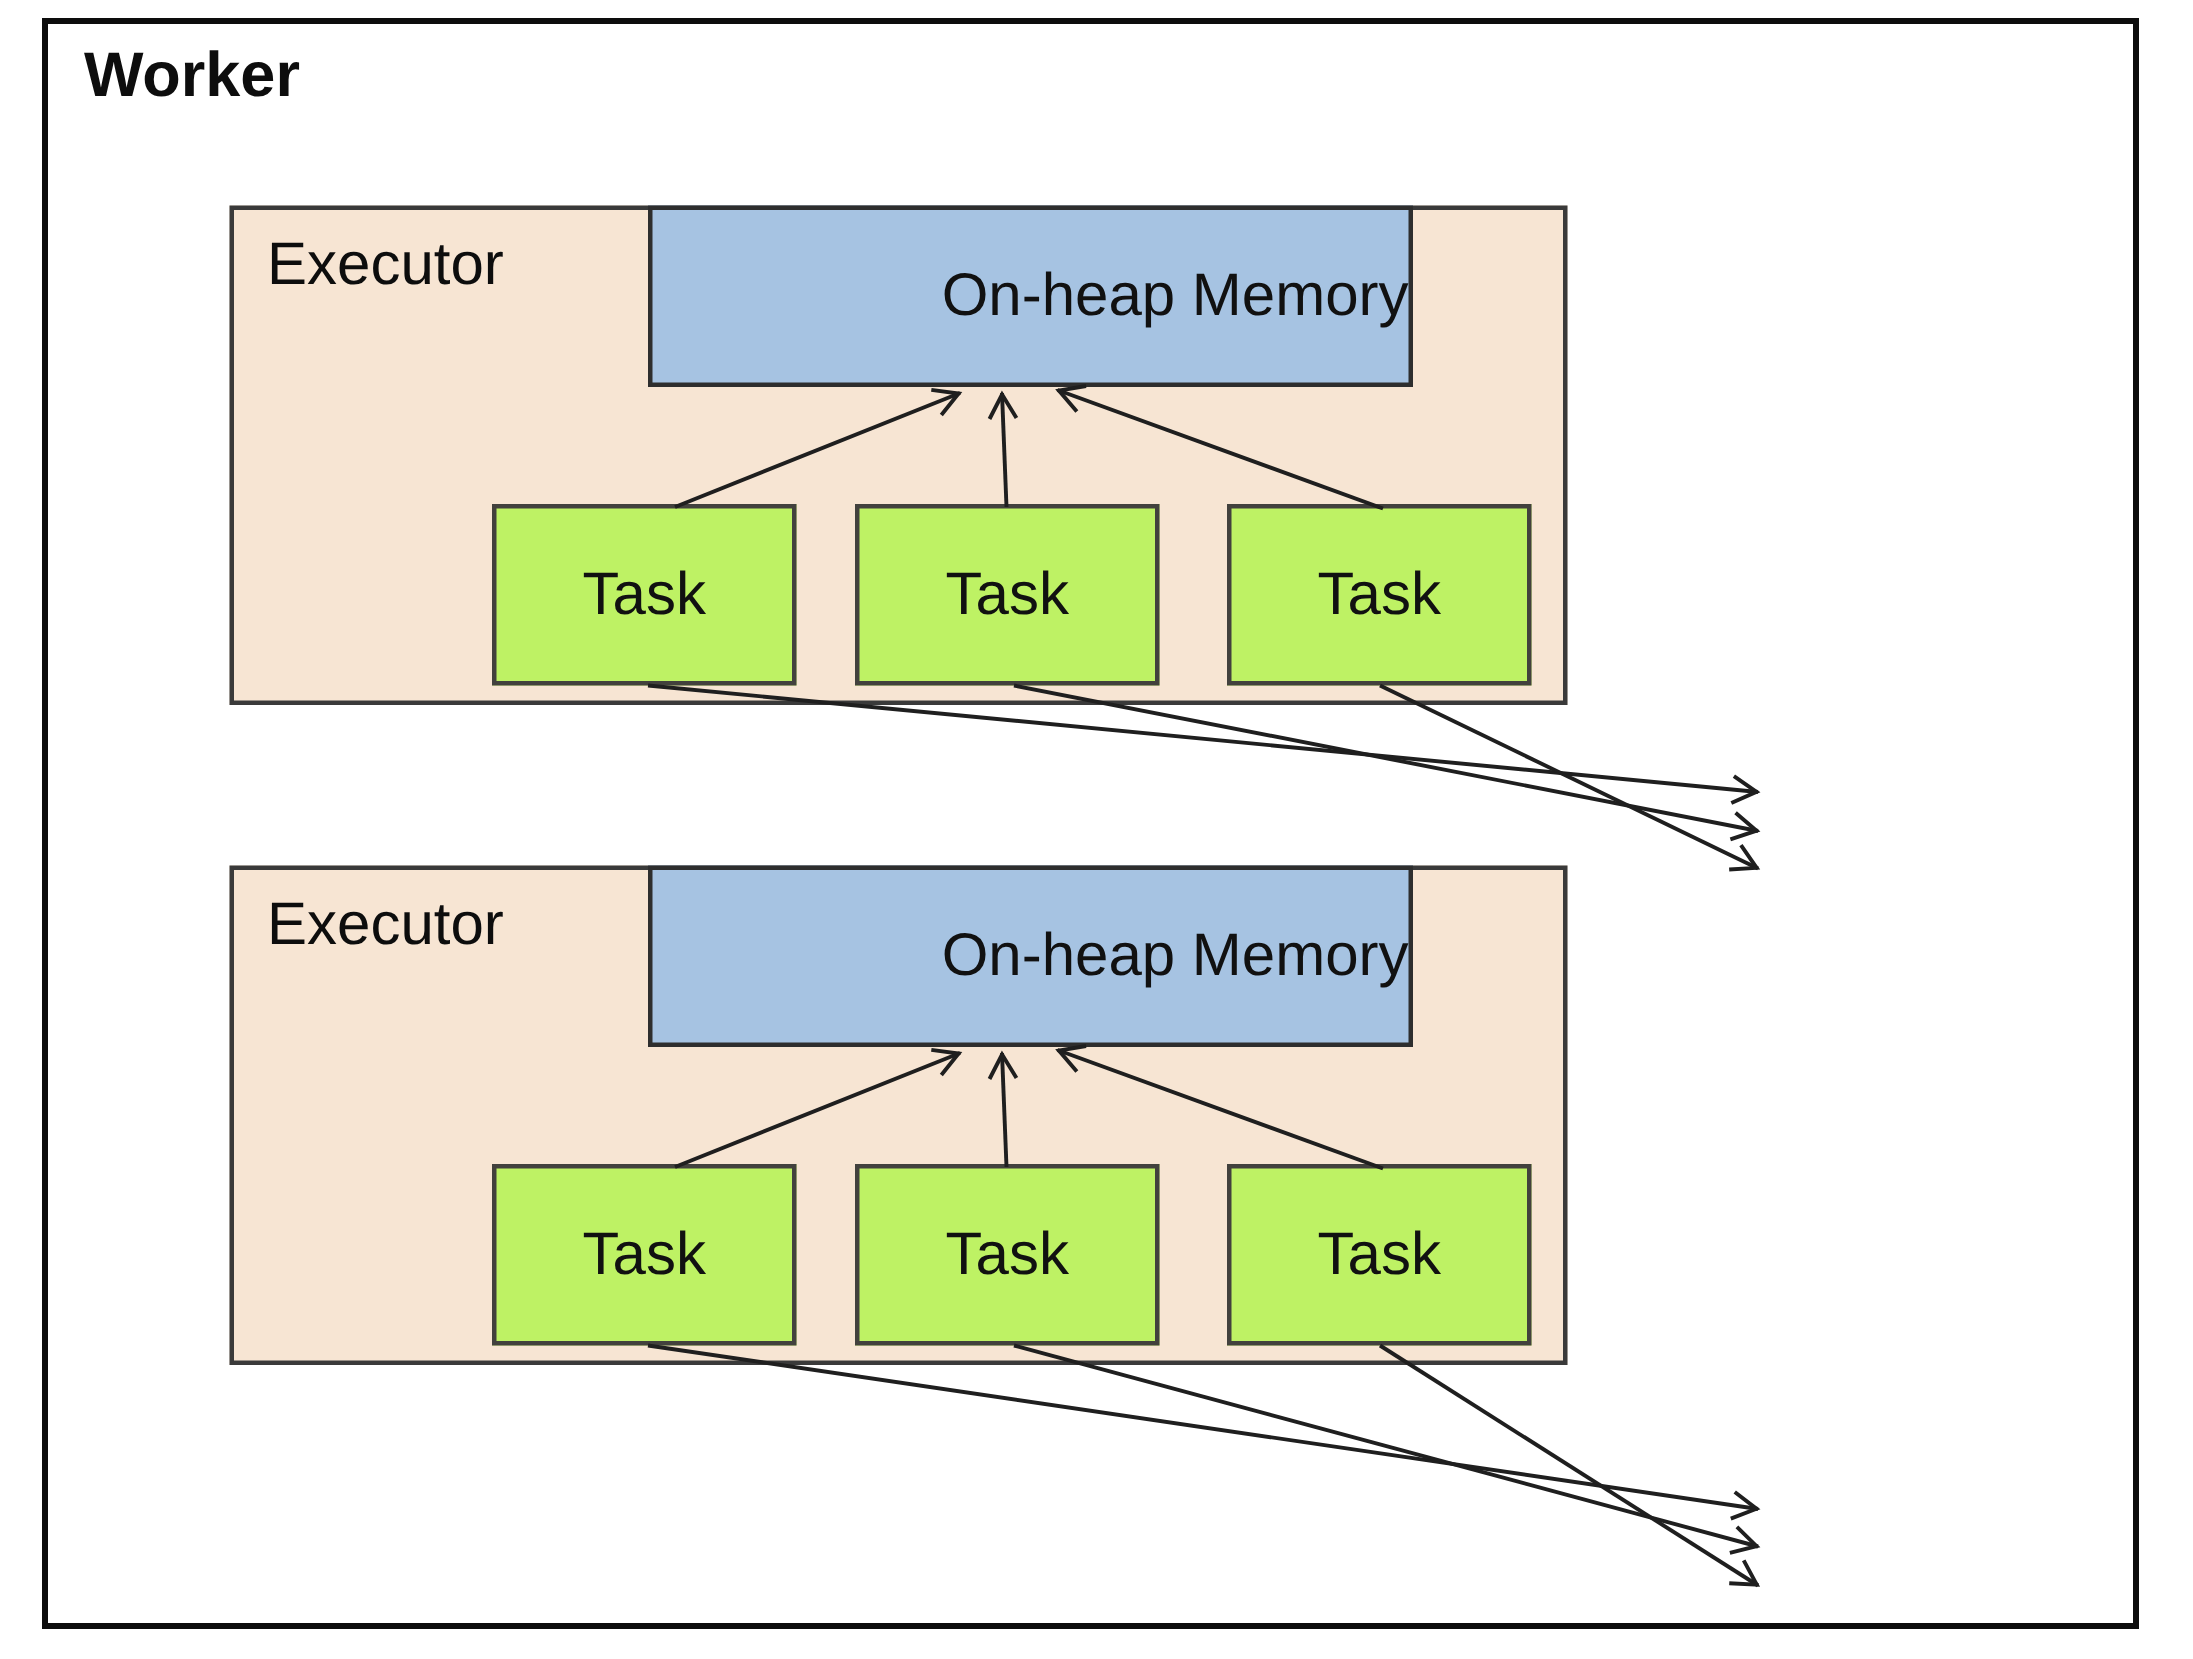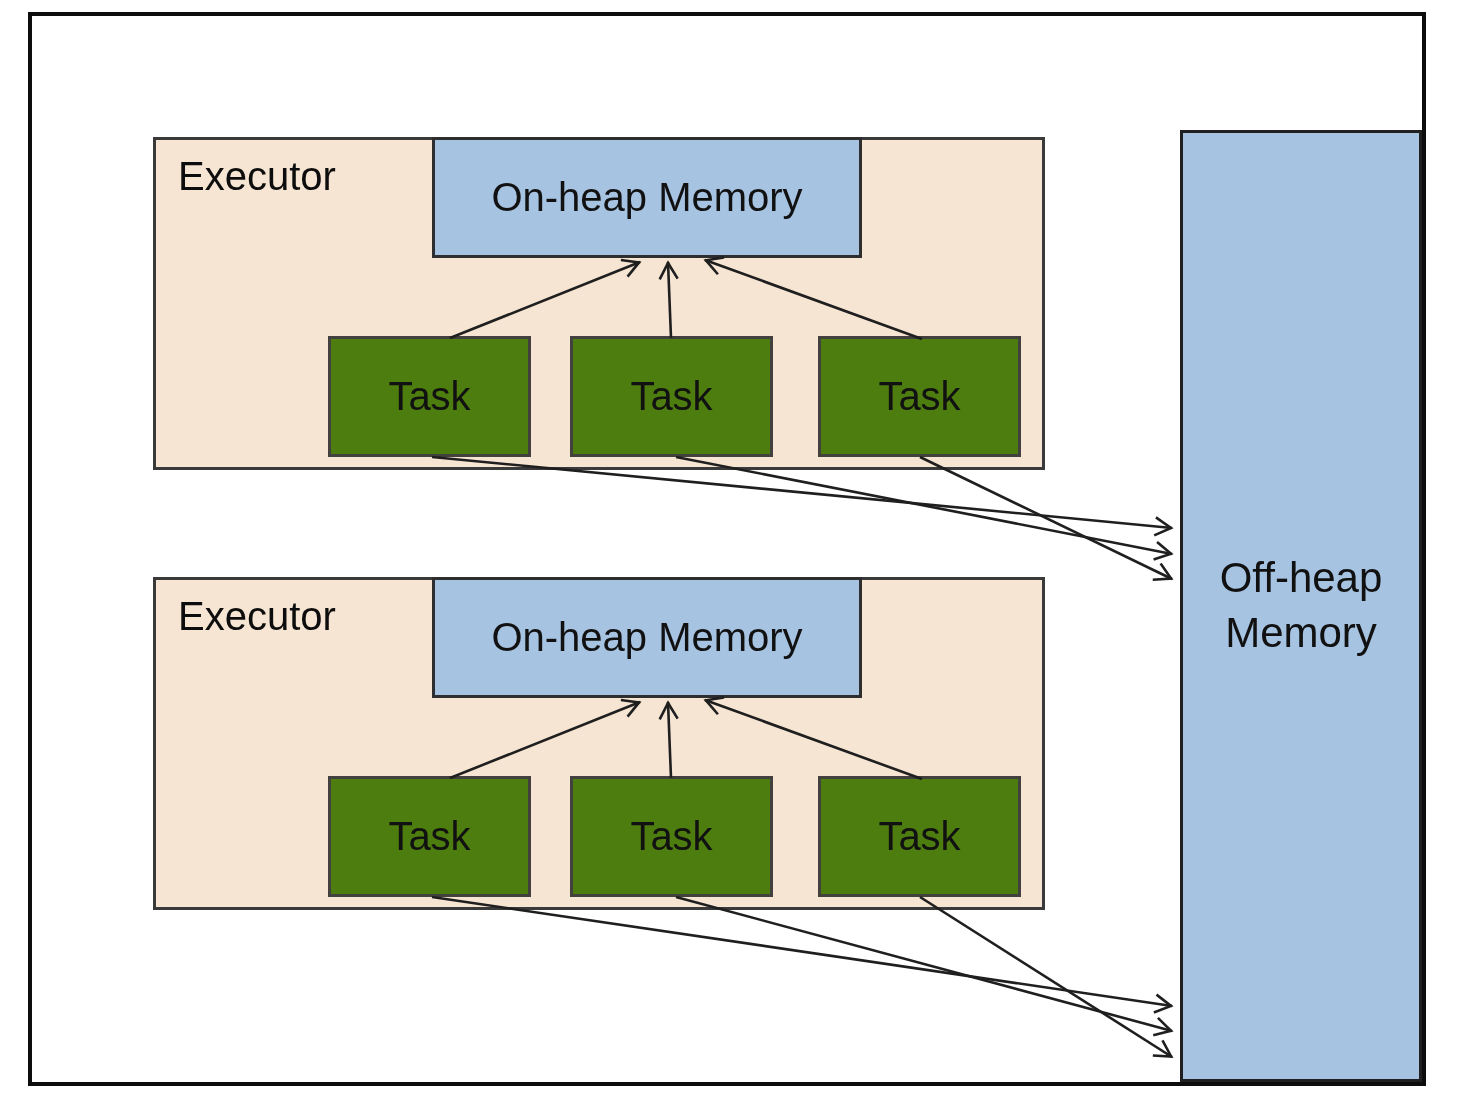--- a/index.html
+++ b/index.html
@@ -48,37 +48,37 @@
   .executor-label {
     position: absolute;
     left: 22px;
     top: 14px;
     font-size: 40px;
     font-weight: normal;
     color: #0d0d0d;
   }
   .onheap {
     left: 432px;
-    width: 430px;
+    width: 510px;
     height: 121px;
     border: 3px solid #2e2e2e;
     background: #a6c3e2;
     display: flex;
     align-items: center;
-    justify-content: center;
+    justify-content: flex-end;
     font-size: 40px;
     color: #111111;
   }
   .onheap-1 { top: 137px; }
   .onheap-2 { top: 577px; }
   .task {
     width: 203px;
     height: 121px;
     border: 3px solid #42413d;
-    background: #4d7c0f;
+    background: #bef264;
     display: flex;
     align-items: center;
     justify-content: center;
     font-size: 40px;
     color: #111111;
   }
   .task-row-1 { top: 336px; }
   .task-row-2 { top: 776px; }
   .task-col-1 { left: 328px; }
   .task-col-2 { left: 570px; }
@@ -111,20 +111,21 @@
     stroke: #1f1f1f;
     stroke-width: 2.6;
   }
 </style>
 </head>
 <body>
 
 <div class="stage">
 
   <div class="box worker"></div>
+  <div class="worker-label">Worker</div>
 
   <div class="box executor executor-1">
     <div class="executor-label">Executor</div>
   </div>
   <div class="box onheap onheap-1">
     <span>On-heap Memory</span>
   </div>
   <div class="box task task-row-1 task-col-1">
     <span>Task</span>
   </div>
@@ -144,23 +145,20 @@
   <div class="box task task-row-2 task-col-1">
     <span>Task</span>
   </div>
   <div class="box task task-row-2 task-col-2">
     <span>Task</span>
   </div>
   <div class="box task task-row-2 task-col-3">
     <span>Task</span>
   </div>
 
-  <div class="box offheap">
-    <span class="offheap-label">Off-heap Memory</span>
-  </div>
 
   <svg class="arrows" viewBox="0 0 1462 1106" xmlns="http://www.w3.org/2000/svg">
     <defs>
       <marker id="ah" markerUnits="userSpaceOnUse" markerWidth="34" markerHeight="34" refX="1" refY="0" viewBox="-17 -17 34 34" orient="auto">
         <path d="M -16 -9 L 0 0 L -16 9" fill="none" stroke="#1f1f1f" stroke-width="2.6"></path>
       </marker>
     </defs>
 
     <line x1="450" y1="338" x2="640" y2="262" marker-end="url(#ah)"></line>
     <line x1="671" y1="338" x2="668" y2="262" marker-end="url(#ah)"></line>

